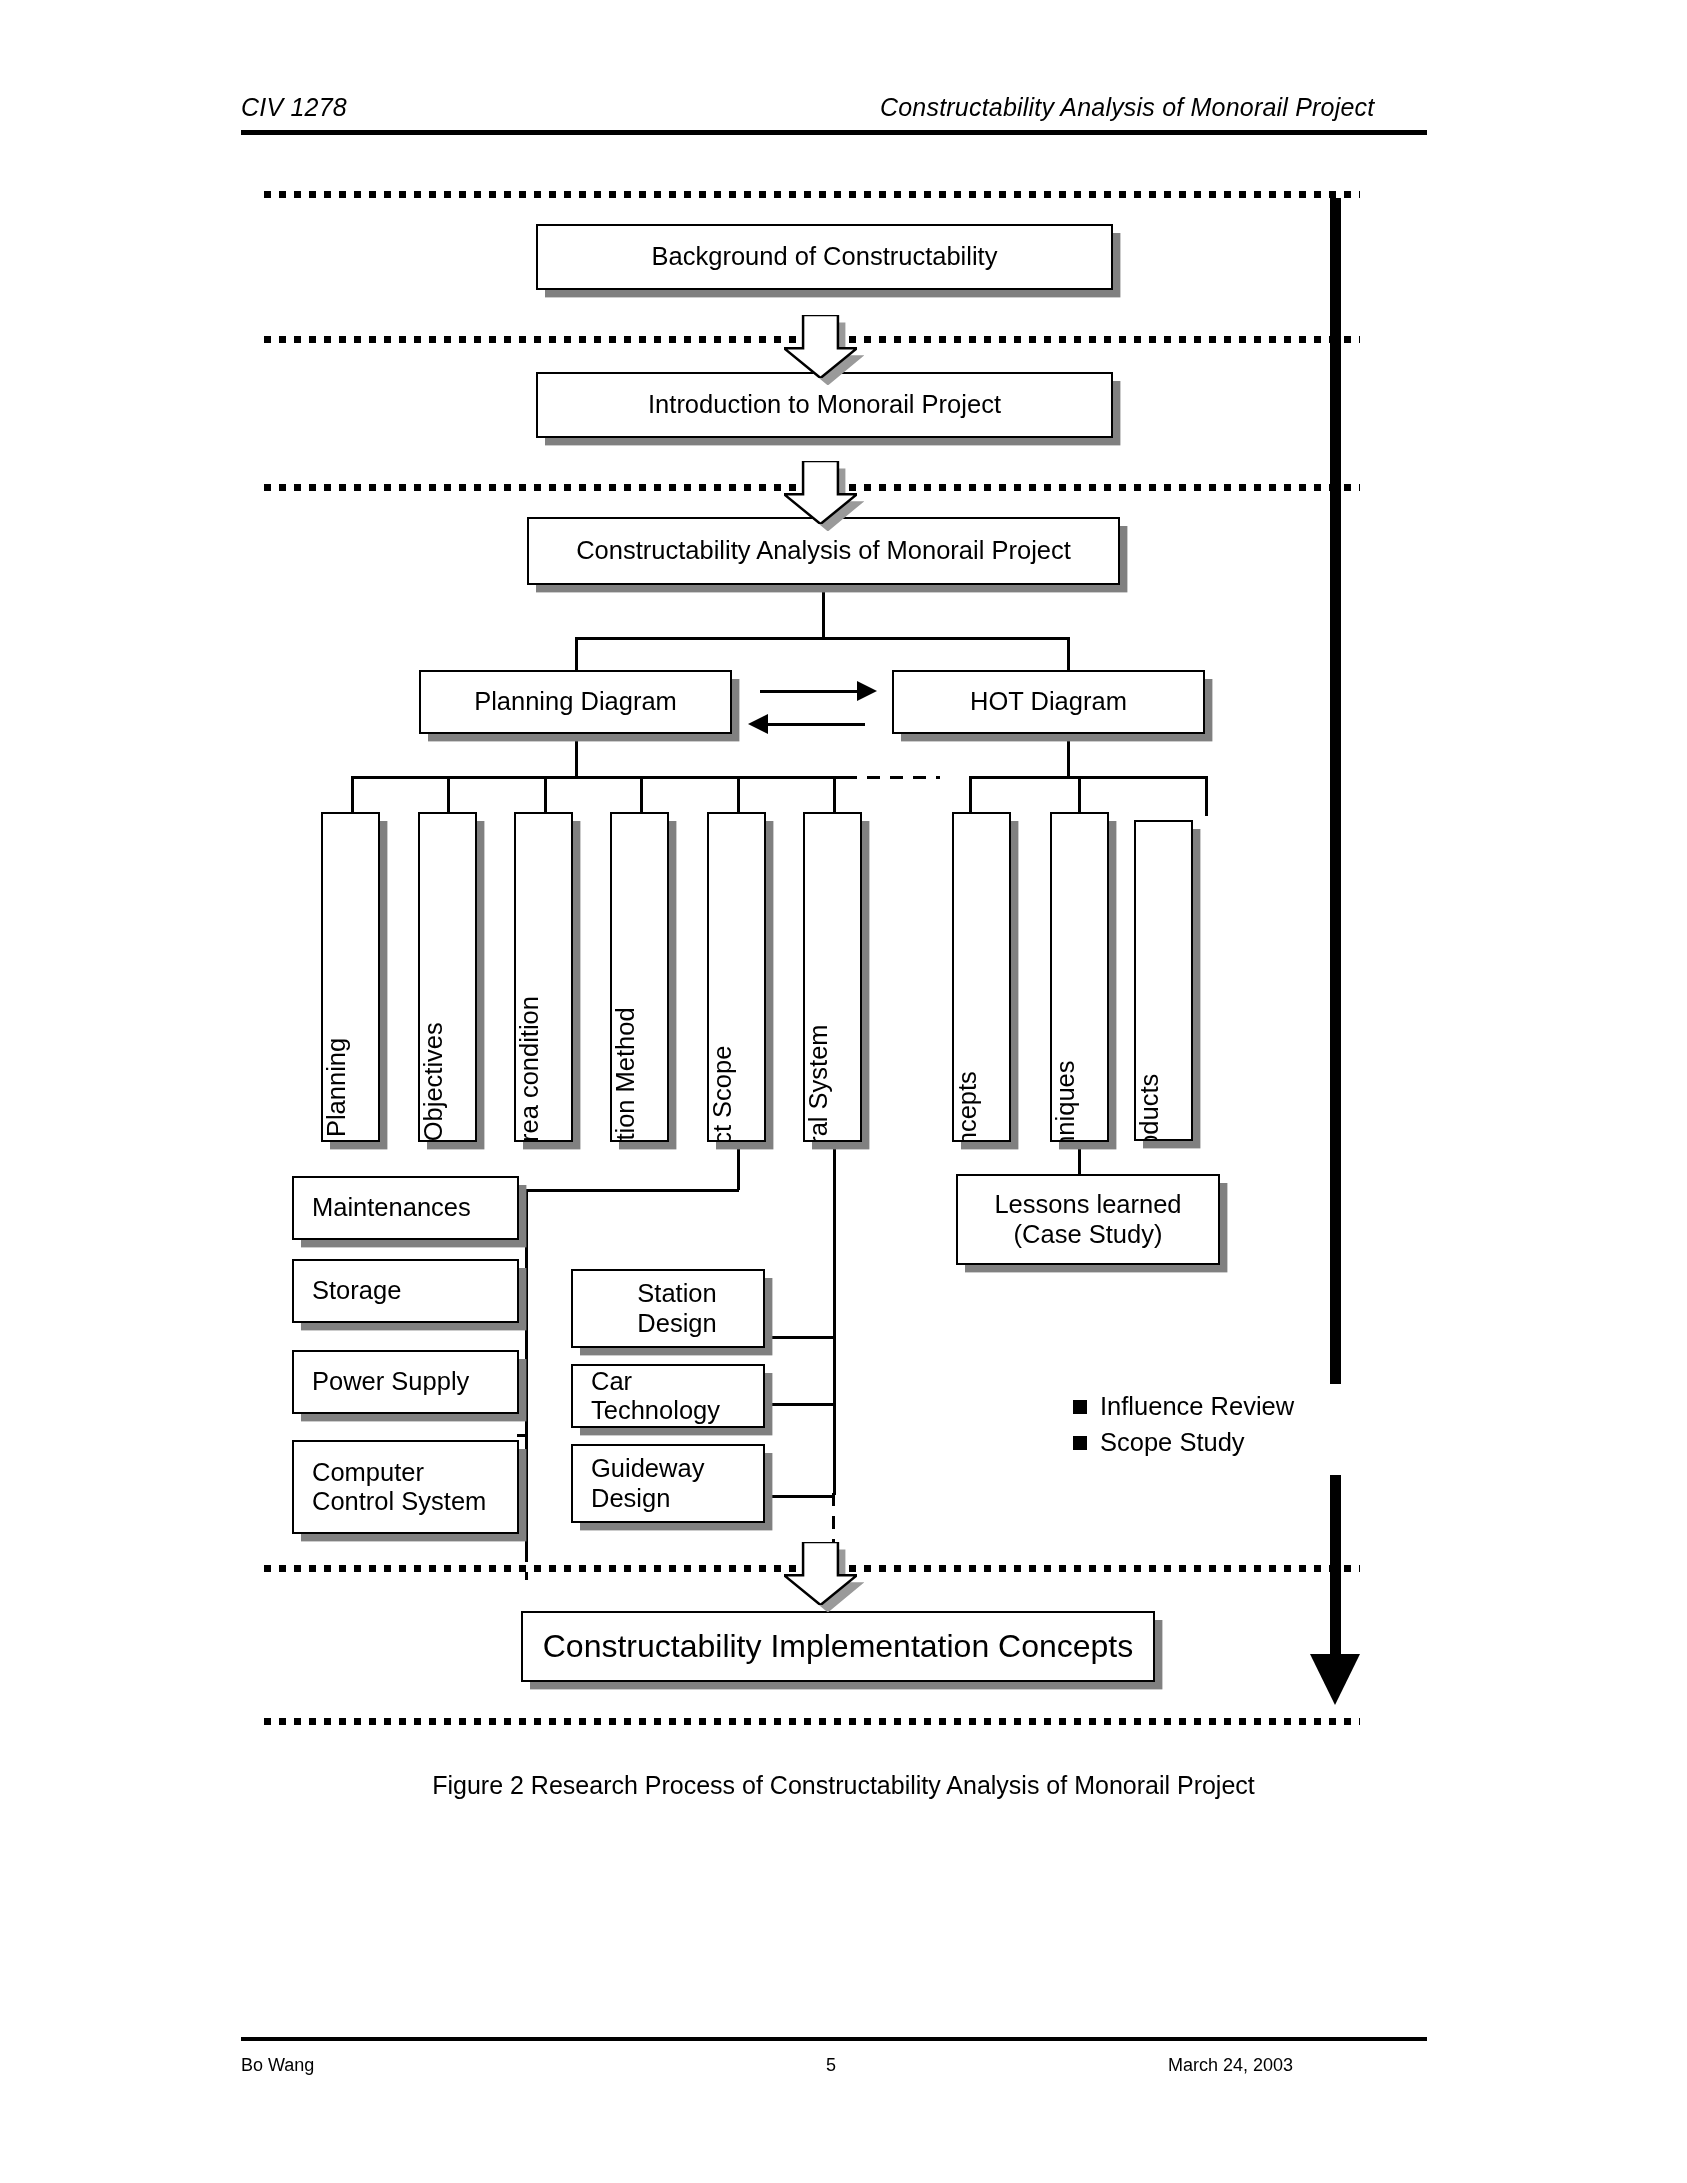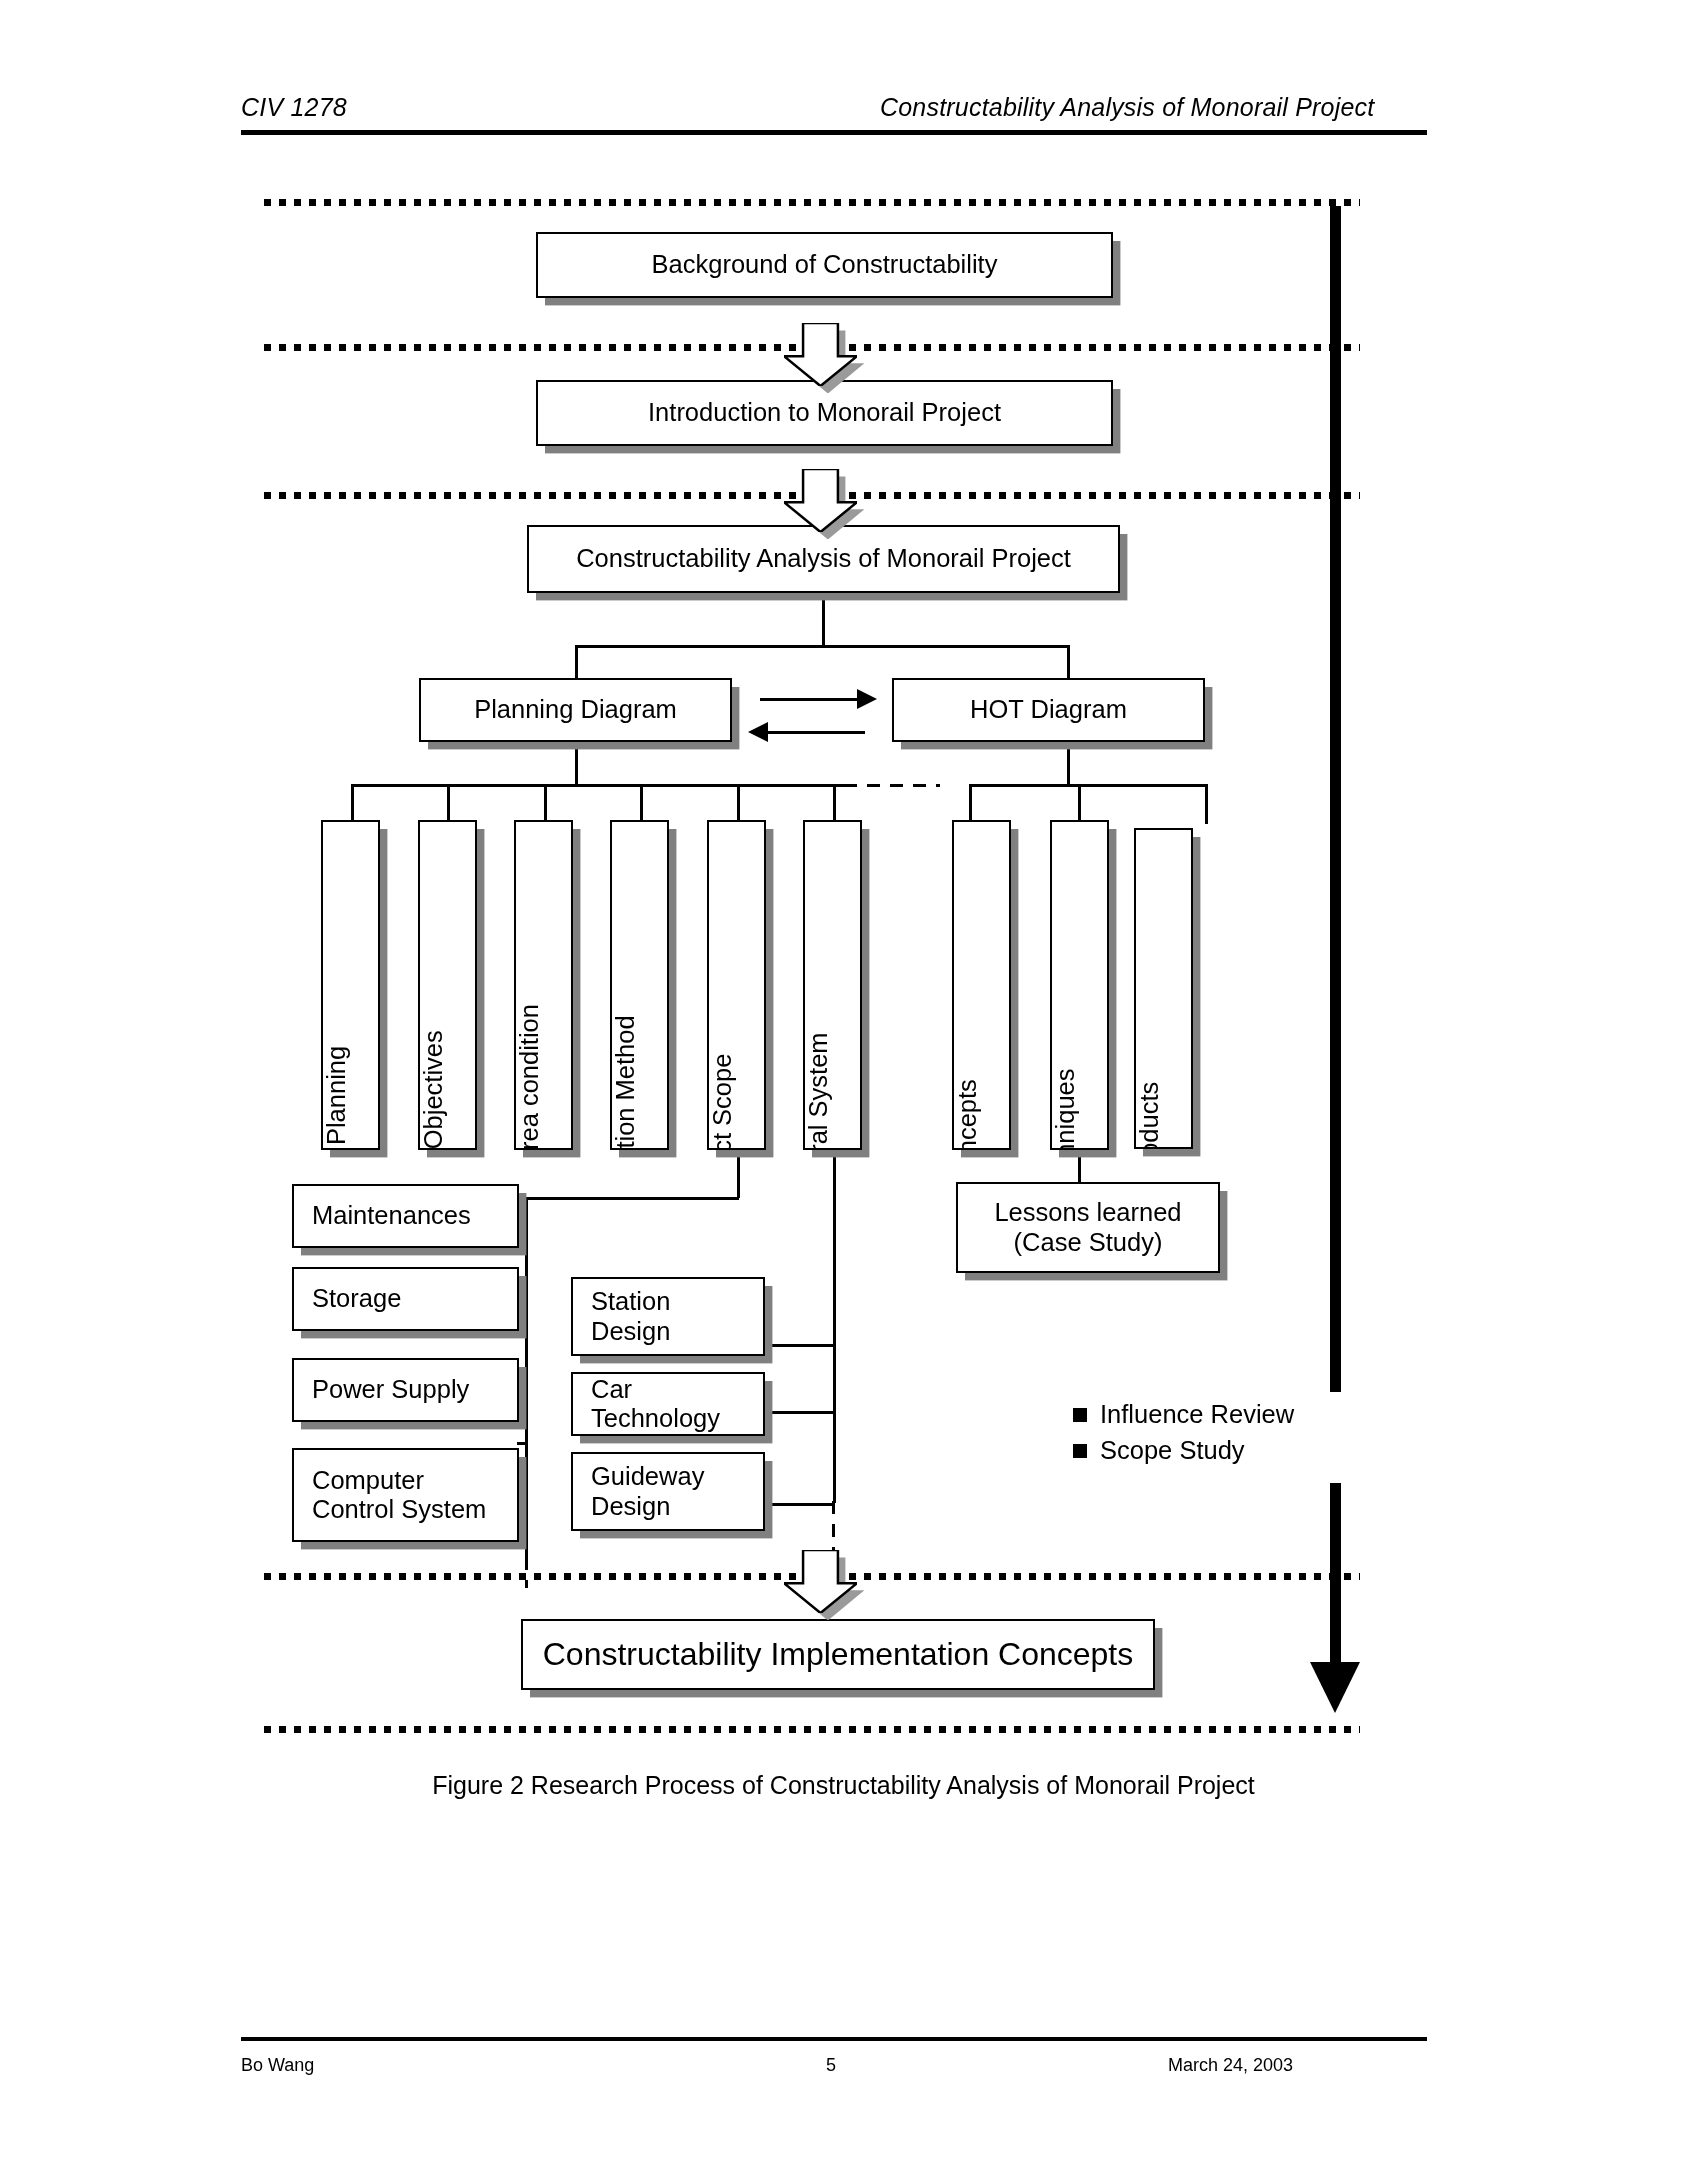--- a/index.html
+++ b/index.html
@@ -17,21 +17,21 @@
   #ftr-rule{position:absolute;left:241px;top:2037px;width:1186px;height:4.1px;background:#000;}
   .ftr{position:absolute;font-size:18px;top:2055px;white-space:nowrap;}
   #ftr-left{left:241px;}
   #ftr-mid{left:826px;}
   #ftr-right{left:1168px;}
 
   #caption{position:absolute;left:0;top:1771px;width:1687px;text-align:center;
            font-size:25px;}
 
   
-  #diagram{position:absolute;left:0;top:8px;width:1687px;height:1755px;}
+  #diagram{position:absolute;left:0;top:0;width:1687px;height:1755px;}
 
   
   .dotted{position:absolute;height:7.4px;
           background-image:repeating-linear-gradient(to right,#000 0 7.4px,transparent 7.4px 15px);}
 
   
   .bx{position:absolute;background:#fff;border:2.5px solid #000;box-sizing:border-box;
       box-shadow:8.2px 8.2px 0 -0.8px #808080;display:flex;align-items:center;
       justify-content:center;text-align:center;font-size:25.5px;line-height:1.15;z-index:3;}
   .bx.left{justify-content:flex-start;padding-left:18px;text-align:left;}
@@ -216,21 +216,21 @@
     <div class="bx left" style="left:292px;top:1259px;width:227px;height:64px;">
       <span>Storage</span>
     </div>
     <div class="bx left" style="left:292px;top:1350px;width:227px;height:64px;">
       <span>Power Supply</span>
     </div>
     <div class="bx left" style="left:292px;top:1440px;width:227px;height:94px;">
       <span id="ccs-label">Computer<br>Control System</span>
     </div>
 
-    <div class="bx left" style="left:571px;top:1269px;width:194px;height:79px;">
+    <div class="bx left" style="left:571px;top:1269px;width:194px;height:79px;justify-content:center;">
       <span id="station-label">Station<br>Design</span>
     </div>
     <div class="bx left" style="left:571px;top:1364px;width:194px;height:64px;">
       <span id="car-label">Car<br>Technology</span>
     </div>
     <div class="bx left" style="left:571px;top:1444px;width:194px;height:79px;">
       <span id="guideway-label">Guideway<br>Design</span>
     </div>
 
     <div id="legend" style="left:1073px;top:1392px;">

